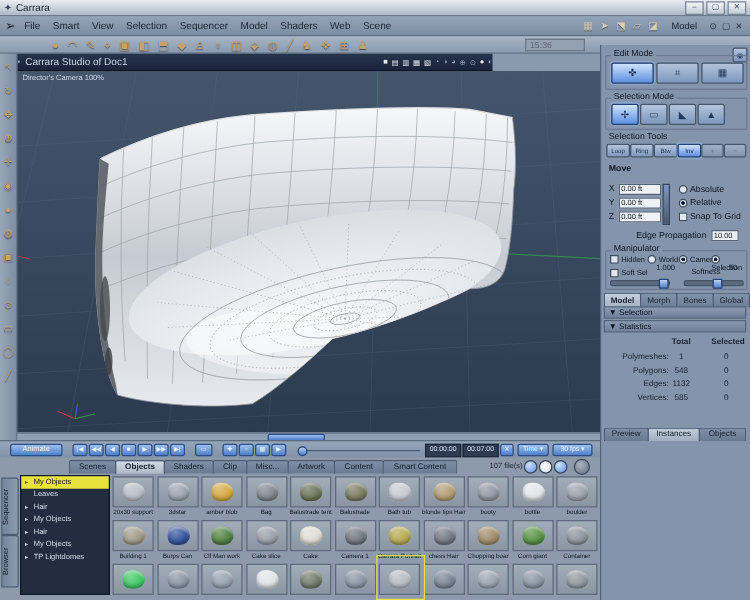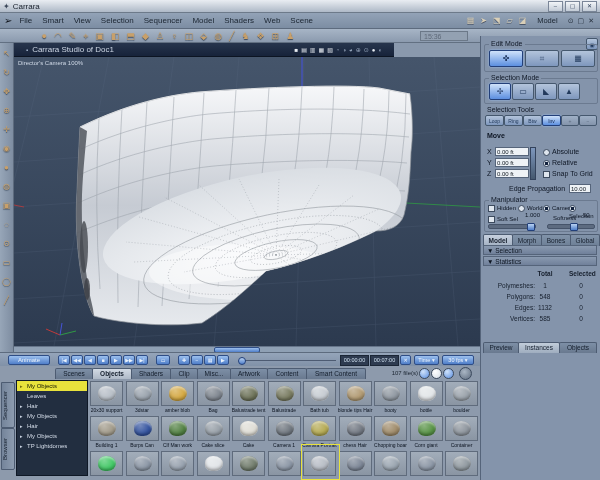--- a/index.html
+++ b/index.html
@@ -21,21 +21,21 @@
            border-bottom:1px solid #627082;display:flex;align-items:center;padding-left:38px;box-sizing:border-box;}
   .tool-glyph{font-size:9px;color:#c8a06a;text-shadow:0 1px 1px #3c4a5c;margin:0 3.5px;line-height:12px;}
   #clockbox{left:420px;top:31px;width:48px;height:10px;background:#93a1b2;border:1px solid #6b7888;
             font-size:7px;color:#5d6878;text-align:left;padding:1px 0 0 3px;box-sizing:border-box;}
   
   #leftstrip{left:0;top:43px;width:14px;height:309px;background:linear-gradient(90deg,#97a6b8,#7e8da1);
              border-right:1px solid #5d6b7e;display:flex;flex-direction:column;align-items:center;padding-top:2px;box-sizing:border-box;}
   .lt{font-size:8px;color:#c8a06a;text-shadow:0 1px 1px #3c4a5c;height:19px;line-height:18px;}
   
   #vptitle{left:14px;top:43px;width:380px;height:14px;background:linear-gradient(#27354d,#17233a);
-           color:#cdd6e4;font-size:8px;display:flex;align-items:center;padding:0 12px;box-sizing:border-box;border-bottom:1px solid #0c1422;}
+           color:#cdd6e4;font-size:8px;display:flex;align-items:center;padding:0 0;box-sizing:border-box;border-bottom:1px solid #0c1422;}
   .vp-ico{font-size:6px;margin-left:3px;color:#e8ecf2;}
   .vp-ico.dim{color:#93a2b8;}
   #canvas{left:14px;top:57px;width:466px;height:289px;background:#36455a;}
   #camlabel{left:18px;top:60px;color:#cfd8e6;font-size:6px;}
   #hscroll{left:14px;top:346px;width:466px;height:6px;background:#8fa0b4;border-top:1px solid #66758a;}
   #hthumb{left:214px;top:347px;width:44px;height:4px;background:linear-gradient(#9cc0ee,#4f7ec9);border:1px solid #2e4d86;border-radius:2px;}
   
   #rpanel{left:480px;top:36px;width:120px;height:444px;background:#8494ab;border-left:1px solid #55647a;box-sizing:border-box;}
   .sec-label{font-size:7px;color:#0e1624;}
   .pbtn{background:linear-gradient(#b3c4db,#7e97bd);border:1px solid #45586e;border-radius:2px;

